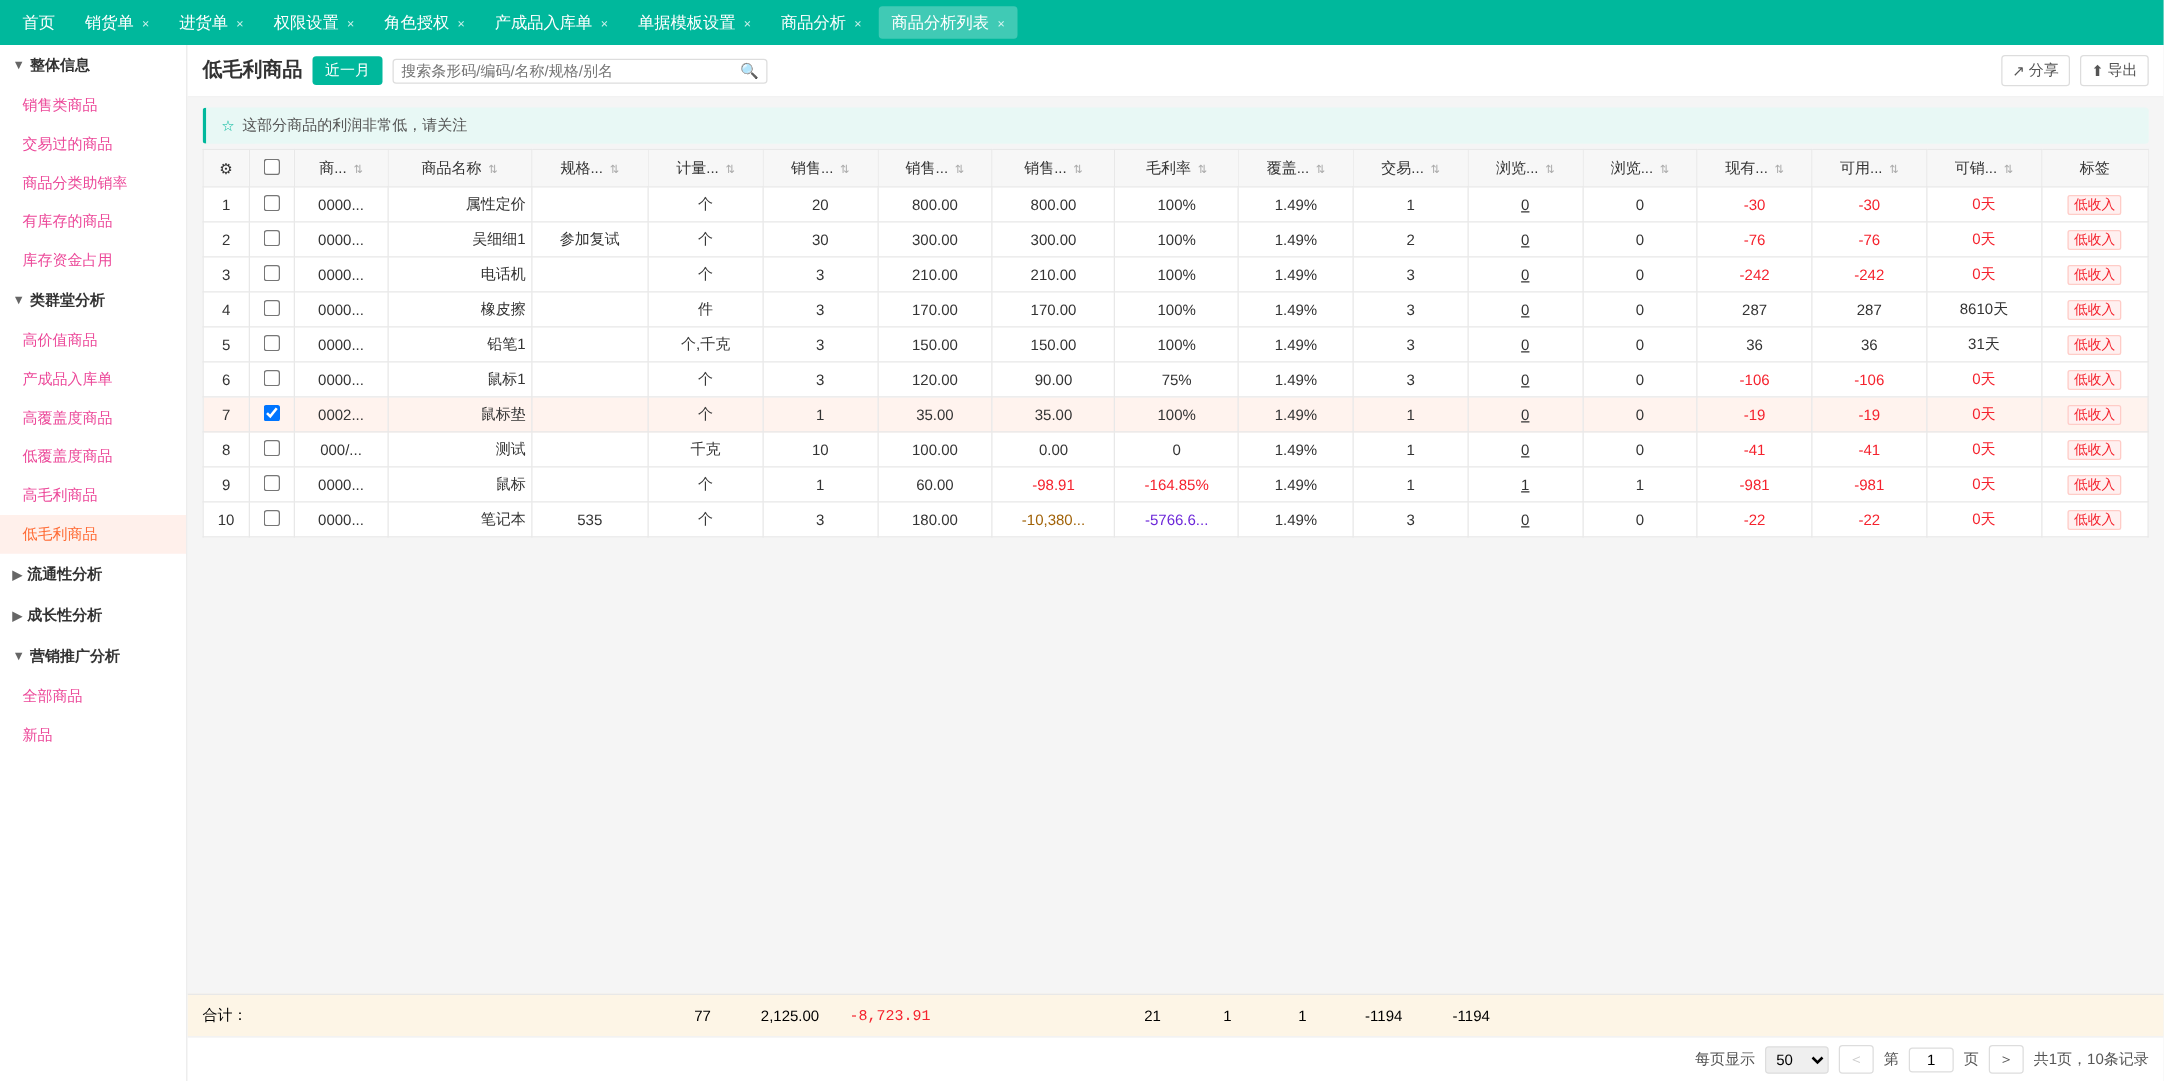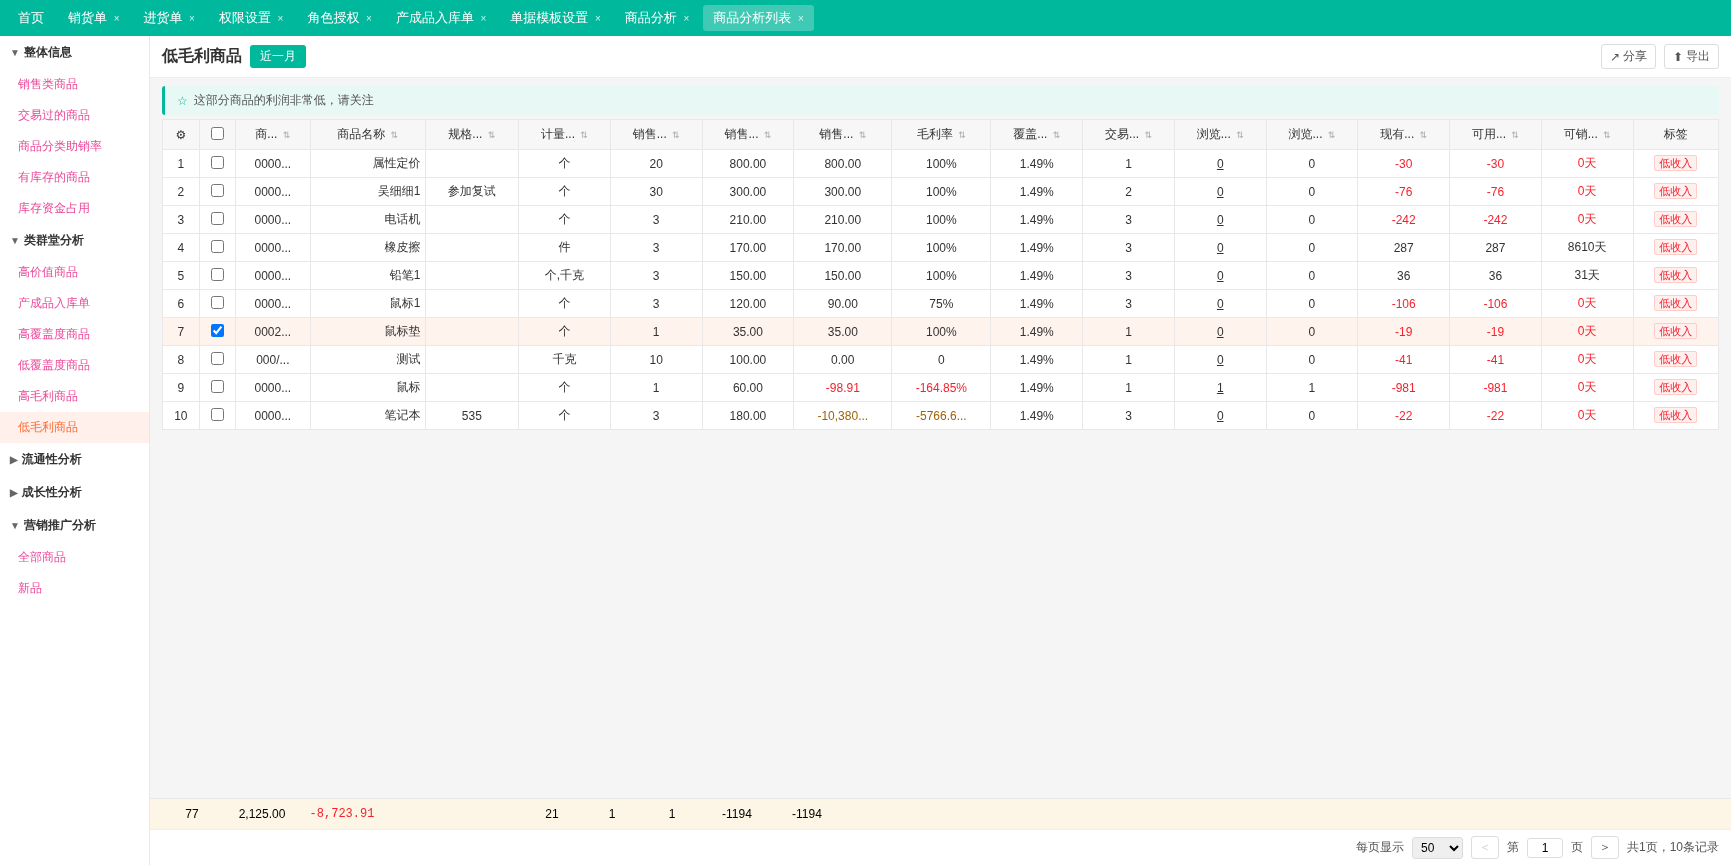--- a/index.html
+++ b/index.html
@@ -289,20 +289,24 @@
     </div>
     <div class="sidebar-item">全部商品</div>
     <div class="sidebar-item">新品</div>
   </div>
 
   <div class="content">
 
     <div class="content-header">
       <span class="page-title">低毛利商品</span>
       <button class="filter-btn">近一月</button>
+      <div class="search-box">
+        <input type="text" placeholder="搜索条形码/编码/名称/规格/别名" style="">
+        <span style="color:#aaa; cursor:pointer;">🔍</span>
+      </div>
       <div class="header-actions">
         <button class="header-btn">
           <span>↗</span>
           <span>分享</span>
         </button>
         <button class="header-btn">
           <span>⬆</span>
           <span>导出</span>
         </button>
       </div>
@@ -521,35 +525,36 @@
             <tr>
       <td>10</td>
       <td><input type="checkbox" style=""></td>
       <td>0000...</td>
       <td class="text-left">笔记本</td>
       <td>535</td>
       <td>个</td>
       <td>3</td>
       <td>180.00</td>
       <td style="color:#a16207">-10,380...</td>
-      <td style="color:#a16207">-5766.6...</td>
+      <td style="color:#6d28d9">-5766.6...</td>
       <td>1.49%</td>
       <td>3</td>
       <td><span class="underline-link">0</span></td>
       <td>0</td>
       <td style="color:#f5222d">-22</td>
       <td style="color:#f5222d">-22</td>
       <td style="color:#f5222d">0天</td>
       <td><span class="tag-low-income">低收入</span></td>
     </tr>
           </tbody>
       </table>
     </div>
 
     <div class="total-row">
+      <span style="width:370px; display:inline-block;">合计：</span>
       <span style="width:60px; text-align:center; display:inline-block;">77</span>
       <span style="width:80px; text-align:center; display:inline-block;">2,125.00</span>
       <span style="width:80px; text-align:center; display:inline-block; color:#f5222d;font-family:Liberation Mono, monospace;">-8,723.91</span>
       <span style="width:140px; display:inline-block;"></span>
       <span style="width:60px; text-align:center; display:inline-block;">21</span>
       <span style="width:60px; text-align:center; display:inline-block;">1</span>
       <span style="width:60px; text-align:center; display:inline-block;">1</span>
       <span style="width:70px; text-align:center; display:inline-block;">-1194</span>
       <span style="width:70px; text-align:center; display:inline-block;">-1194</span>
     </div>

